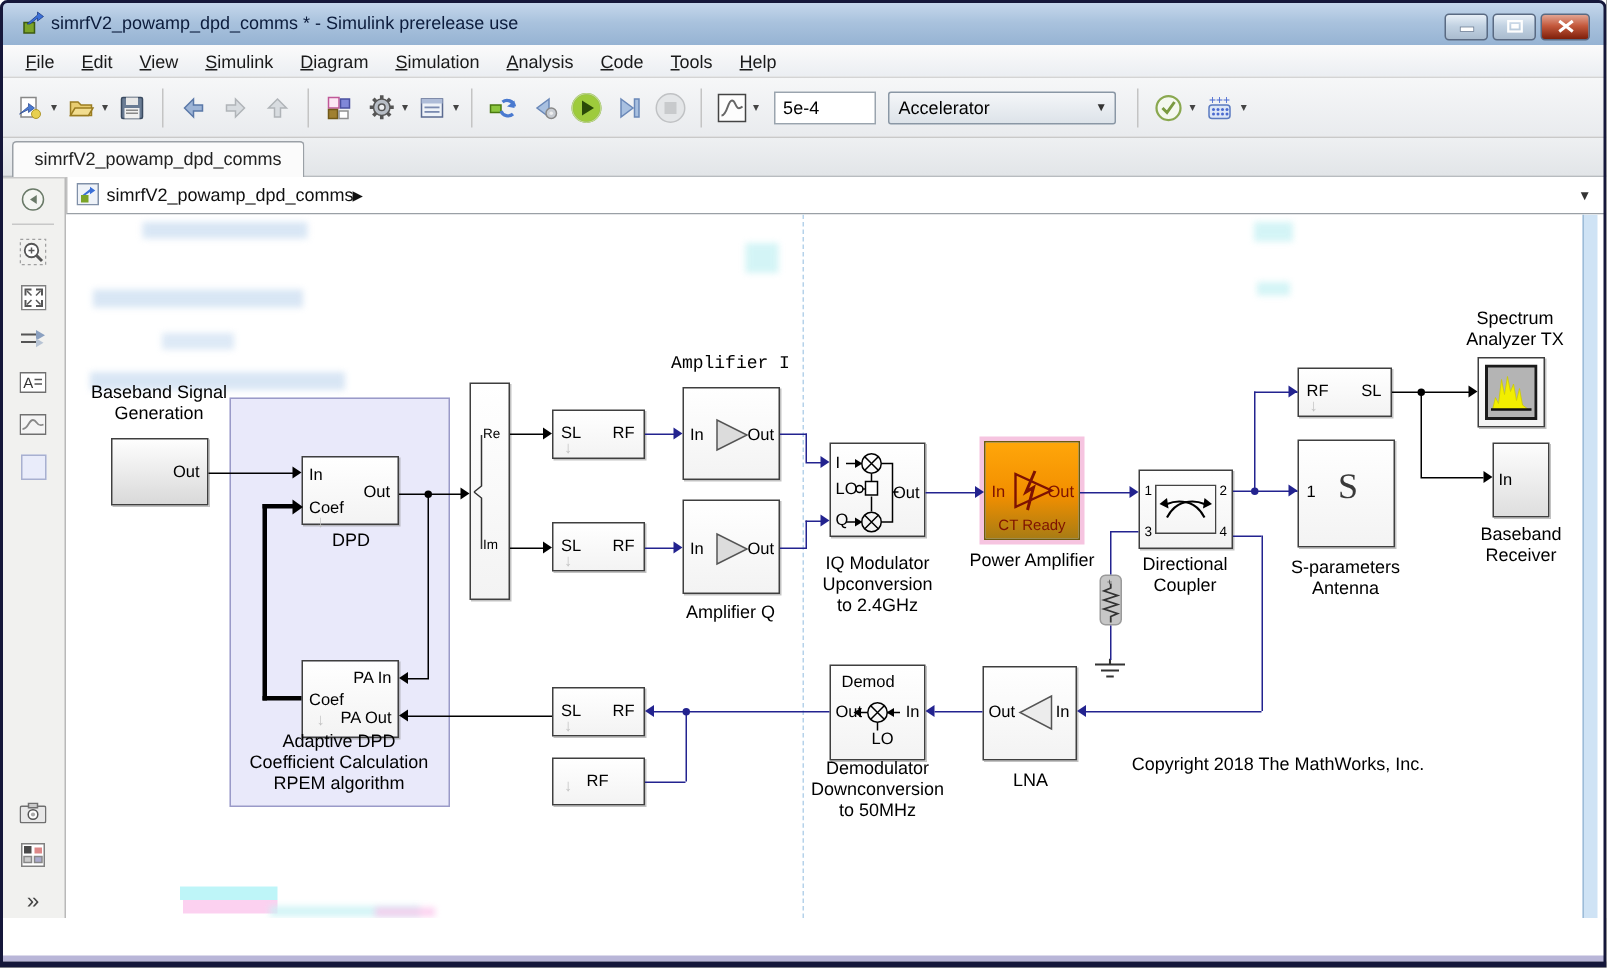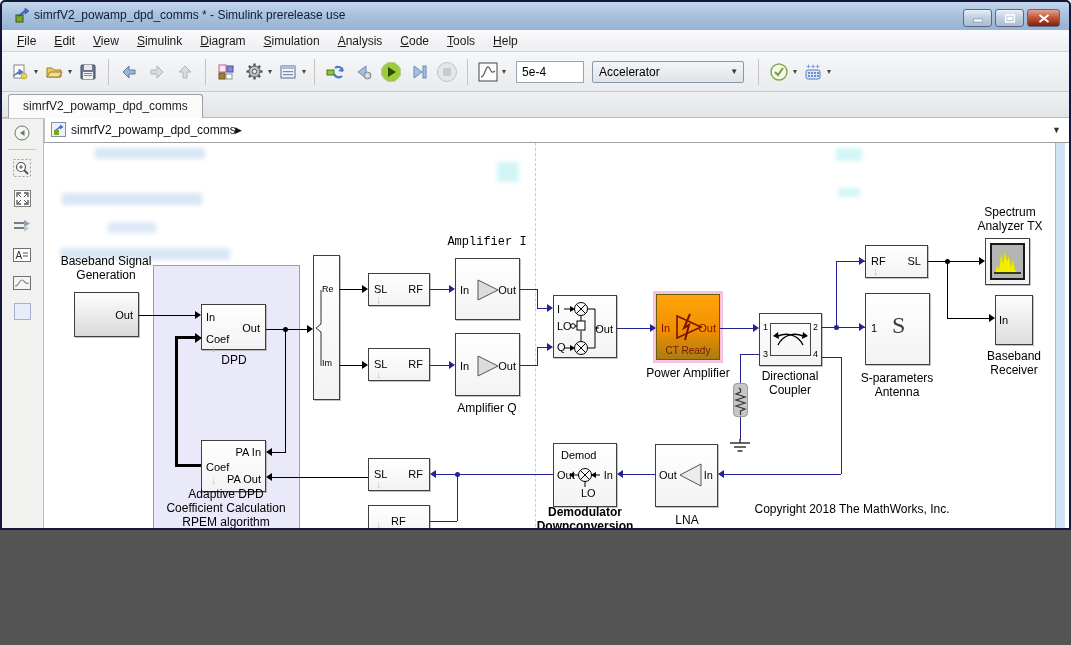--- a/index.html
+++ b/index.html
@@ -1,17 +1,17 @@
 <!DOCTYPE html>
 <html><head>
 <meta charset="utf-8">
 <style>
   html,body{margin:0;padding:0;background:#555;}
   *{box-sizing:border-box;}
-  #root{position:relative;width:1071px;height:530px;font-family:"Liberation Sans",sans-serif;background:#ffffff;overflow:hidden;padding-left:43px;}
+  #root{position:relative;width:1071px;height:645px;font-family:"Liberation Sans",sans-serif;background:#ffffff;overflow:hidden;padding-left:43px;}
   .frame{position:absolute;inset:0;border:2px solid #15173a;border-radius:5px 5px 0 0;pointer-events:none;z-index:99;}
   
   #titlebar{position:absolute;left:0;top:0;width:1071px;height:30px;background:linear-gradient(#c9daee,#a9c2dd 50%,#96b3d3);border-radius:5px 5px 0 0;}
   #title-text{position:absolute;left:34px;top:8px;font-size:12px;color:#0c1c3c;white-space:nowrap;}
   #app-icon{position:absolute;left:14px;top:7px;}
   .winbtn{position:absolute;top:9px;height:18px;border:1px solid #5a6a82;border-radius:3px;background:linear-gradient(#e8eff7,#c2d2e2 45%,#aabccf);}
   .winbtn .glyph{position:absolute;left:50%;top:50%;transform:translate(-50%,-50%);}
   #btn-close{background:linear-gradient(#e2a492,#c4593c 45%,#7e1f0a);}
   
   #menubar{position:absolute;left:0;top:30px;width:1071px;height:22px;background:linear-gradient(#fbfbfb,#ebeef2);border-bottom:1px solid #d4d4d4;display:flex;align-items:center;padding-left:8px;}
@@ -436,20 +436,25 @@
         <circle cx="27" cy="13" r="6.5" fill="none" stroke="#000"></circle>
           <path d="M22.5 8.5 L31.5 17.5 M31.5 8.5 L22.5 17.5" stroke="#000"></path>
         <circle cx="27" cy="52" r="6.5" fill="none" stroke="#000"></circle>
           <path d="M22.5 47.5 L31.5 56.5 M31.5 47.5 L22.5 56.5" stroke="#000"></path>
         <circle cx="19" cy="30" r="2.3" fill="none" stroke="#000"></circle>
         <path d="M27 20 V25 M27 35 V45" stroke="#000"></path>
         <rect x="23" y="25" width="8" height="9" fill="#fff" stroke="#000"></rect>
         <path d="M33.5 13 L41 13 L41 32 M33.5 52 L41 52 L41 32 M41 32 L45 32" fill="none" stroke="#000"></path>
       </svg>
     </div>
+    <div class="lbl" style="left:541px;top:225px;">
+      <div>IQ Modulator</div>
+        <div>Upconversion</div>
+        <div>to 2.4GHz</div>
+    </div>
 
     <div id="pa-block">
       <span class="pt pa-txt" style="left:4px;top:28px;">In</span>
       <span class="pt pa-txt" style="right:3px;top:28px;">Out</span>
       <svg width="30" height="28" style="position:absolute;left:17px;top:18px;">
         <polygon points="3,3 3,25 27,14" fill="none" stroke="#7e1202" stroke-width="1.6"></polygon>
         <polyline points="16,1 10,15 15,12 11,27" fill="none" stroke="#7e1202" stroke-width="2"></polyline>
       </svg>
       <span style="position:absolute;left:0;right:0;bottom:3px;text-align:center;font-size:10px;color:#7e1202;">CT Ready</span>
     </div>
@@ -534,21 +539,21 @@
       <span class="pt" style="left:27px;top:44px;">LO</span>
       <svg width="62" height="62" style="position:absolute;left:0;top:0;">
         <circle cx="31" cy="31" r="6.5" fill="none" stroke="#000"></circle>
           <path d="M26.5 26.5 L35.5 35.5 M35.5 26.5 L26.5 35.5" stroke="#000"></path>
         <path d="M24.5 31 L20 31 M42 31 L37.5 31 M31 37.5 V43" stroke="#000"></path>
         <polygon points="20,28 15,31 20,34" fill="#000"></polygon>
         <polygon points="42,28 37,31 42,34" fill="#000"></polygon>
         <path d="M42 31 H46" stroke="#000"></path>
       </svg>
     </div>
-    <div class="lbl" style="left:541px;top:362px;font-weight:bold;">
+    <div class="lbl" style="left:541px;top:362px;">
       <div>Demodulator</div>
         <div>Downconversion</div>
         <div>to 50MHz</div>
     </div>
 
     <div class="blk" style="left:324px;top:315px;width:62px;height:33px;">
       <span class="pt" style="left:5px;top:10px;">SL</span>
       <span class="pt" style="right:6px;top:10px;">RF</span>
       <span class="ga" style="left:7px;top:20px;">↓</span>
     </div>

